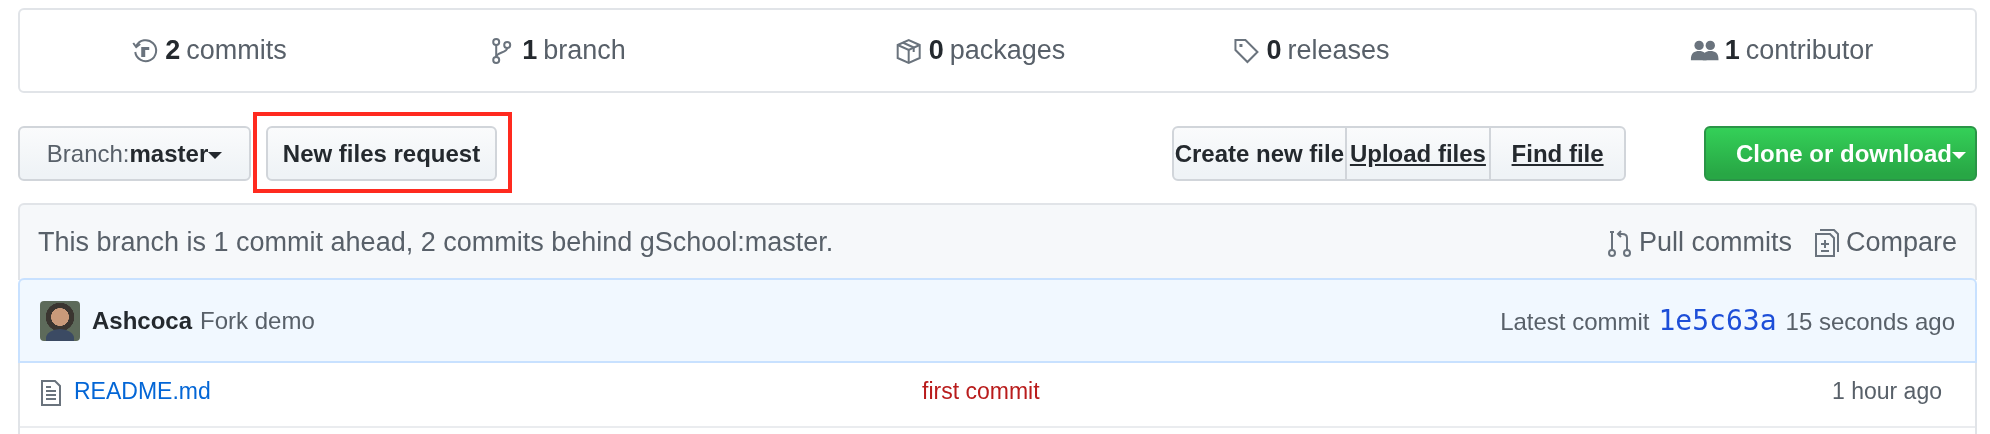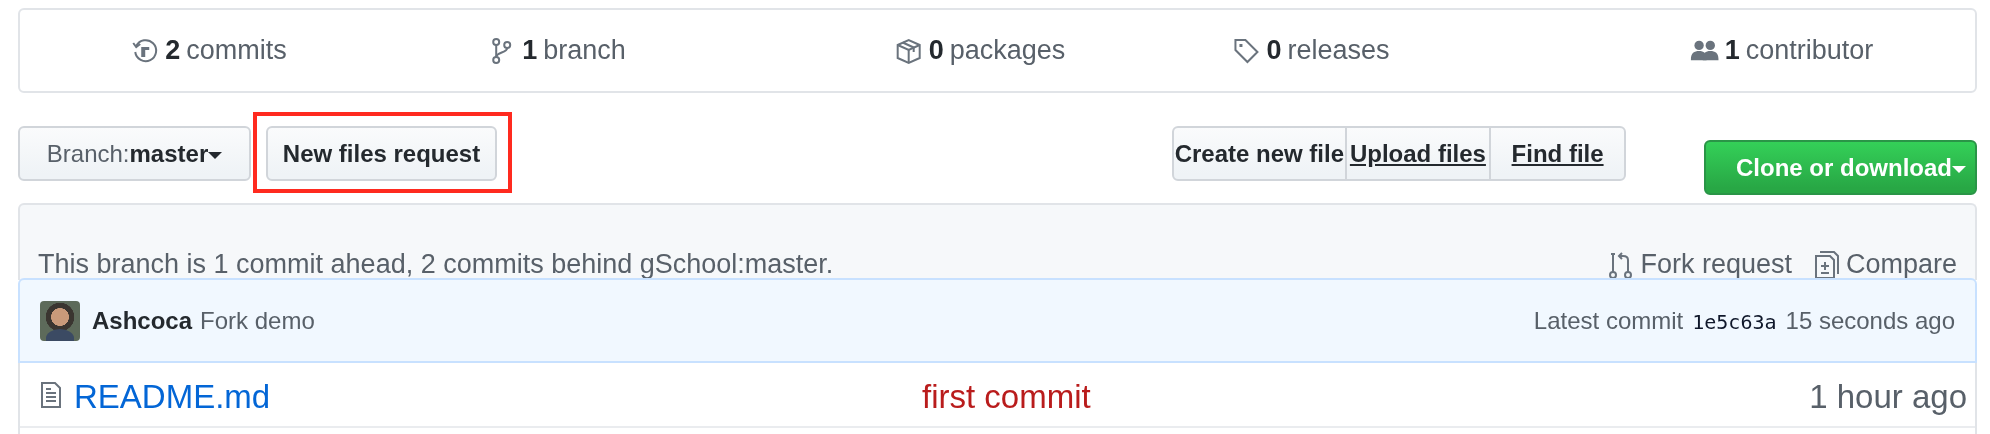--- a/index.html
+++ b/index.html
@@ -55,32 +55,32 @@
       border: 2px solid #d1d5da; border-radius: 6px;
       background: linear-gradient(#fafbfc, #eff3f6 90%);
       display: flex; overflow: hidden;
     }
     .btn-group .seg {
       height: 100%; display: flex; align-items: center; justify-content: center;
       font-size: 24px; font-weight: bold; color: #24292e; cursor: pointer; white-space: nowrap;
     }
     .btn-group .seg + .seg { border-left: 2px solid #d1d5da; text-decoration: underline; }
     .clone-btn {
-      left: 1704px; top: 140px; width: 273px;
+      left: 1704px; top: 126px; width: 273px;
       background: linear-gradient(#34d058, #28a745 90%);
       border-color: #2a9547; color: #fff; padding-left: 21px;
     }
     .clone-btn .caret { color: #fff; }
 
     
     .branch-info {
       left: 18px; top: 203px; width: 1959px; height: 77px;
       background: #f6f8fa; border: 2px solid #e1e4e8; border-bottom: none;
       border-radius: 6px 6px 0 0;
-      display: flex; align-items: flex-end; justify-content: space-between;
+      display: flex; align-items: center; justify-content: space-between;
       padding: 0 18px;
       font-size: 27px; color: #586069;
     }
     .bi-actions { display: flex; align-items: center; gap: 22px; }
     .bi-link { display: flex; align-items: center; gap: 6px; color: #586069; cursor: pointer; }
     .bi-link svg { width: 26px; height: 30px; fill: none; stroke: #6a737d; stroke-width: 2; }
 
     
     .commit-bar {
       left: 18px; top: 278px; width: 1959px; height: 85px;
@@ -96,37 +96,37 @@
       background: radial-gradient(circle at 50% 40%, #c99a7a 0 28%, #3a3530 29% 45%, #5d6a5a 46% 100%);
       position: relative;
     }
     .avatar::after {
       content: ""; position: absolute; left: 6px; right: 6px; bottom: -6px; height: 18px;
       background: #3b4a63; border-radius: 50% 50% 0 0;
     }
     .author { font-weight: bold; color: #24292e; cursor: pointer; }
     .message { color: #586069; cursor: pointer; }
     .commit-right { color: #586069; display: flex; gap: 9px; align-items: baseline; }
-    .sha { font-family: "DejaVu Sans Mono", "Liberation Mono", monospace; font-size: 20px; color: #0f172a; cursor: pointer; }
+    .sha { font-family: "DejaVu Sans Mono", "Liberation Mono", monospace; font-size: 28px; color: #1d4ed8; cursor: pointer; }
 
     
     .file-wrap {
       left: 18px; top: 363px; width: 1959px; height: 71px;
       border-left: 2px solid #e1e4e8; border-right: 2px solid #e1e4e8;
     }
     .file-row {
       position: absolute; left: 0; right: 0; top: 0; height: 65px;
       border-bottom: 2px solid #eaecef;
-      font-size: 33px;
+      font-size: 23px;
     }
     .file-icon { position: absolute; left: 20px; top: 16px; width: 22px; height: 28px; }
     .file-icon svg { width: 22px; height: 28px; fill: none; stroke: #6a737d; stroke-width: 2; }
     .file-name { position: absolute; left: 54px; top: 15px; color: #0366d6; cursor: pointer; }
     .file-msg { position: absolute; left: 902px; top: 15px; color: #b91c1c; cursor: pointer; }
-    .file-age { position: absolute; right: 8px; top: 15px; color: #586069; }
+    .file-age { position: absolute; right: 33px; top: 15px; color: #586069; }
   </style>
 </head>
 <body>
 
 <div class="abs summary">
   <a class="stat" style="left:189px">
     <svg viewBox="0 0 28 28">
       <path d="M5 9 A10.5 10.5 0 1 1 4 15"></path>
       <path d="M2 6 L5 10 L9 7"></path>
       <path d="M10 10 H18 V13 H14 V20 H10 Z" fill="#6a737d" stroke="none"></path>
@@ -199,21 +199,21 @@
   <div class="bi-actions">
     <a class="bi-link">
       <svg viewBox="0 0 26 30">
         <circle cx="5" cy="25" r="3"></circle>
           <circle cx="20" cy="25" r="3"></circle>
         <path d="M5 4 V22"></path>
           <path d="M3 4 H7"></path>
         <path d="M20 22 V10 C20 7 18 6 15 6 H11"></path>
           <path d="M14 3 L11 6 L14 9"></path>
       </svg>
-      <span>Fork request</span>
+      <span>Pull commits</span>
     </a>
     <a class="bi-link">
       <svg viewBox="0 0 26 30">
         <path d="M2 6 H16 L20 10 V28 H2 Z"></path>
         <path d="M6 2 H20 L24 6 V24"></path>
         <path d="M11 12 V20"></path>
           <path d="M7 16 H15"></path>
           <path d="M7 23 H15"></path>
       </svg>
       <span>Compare</span>

